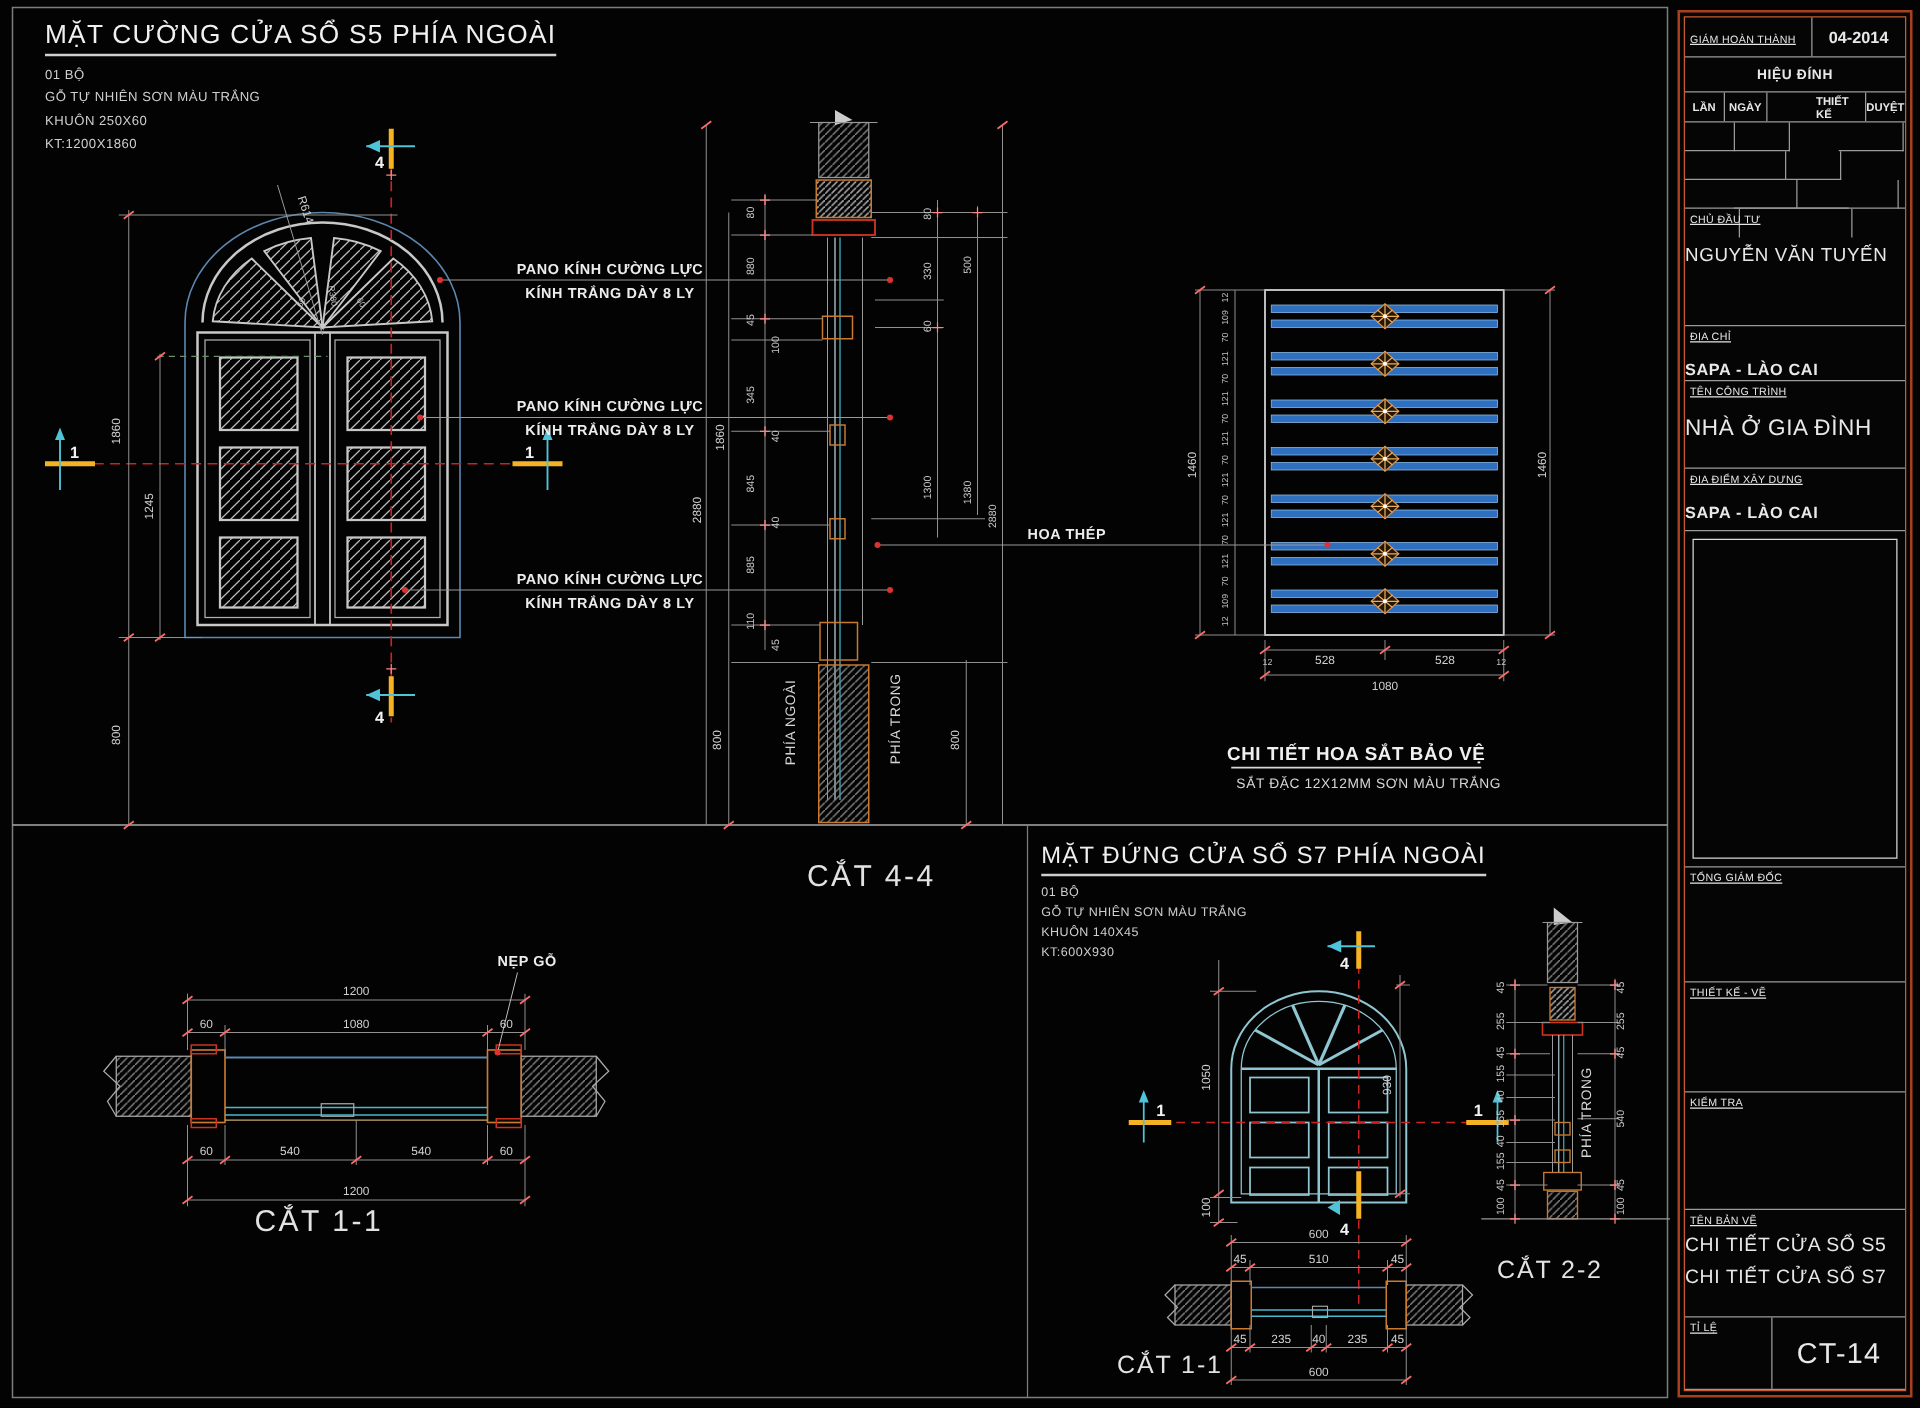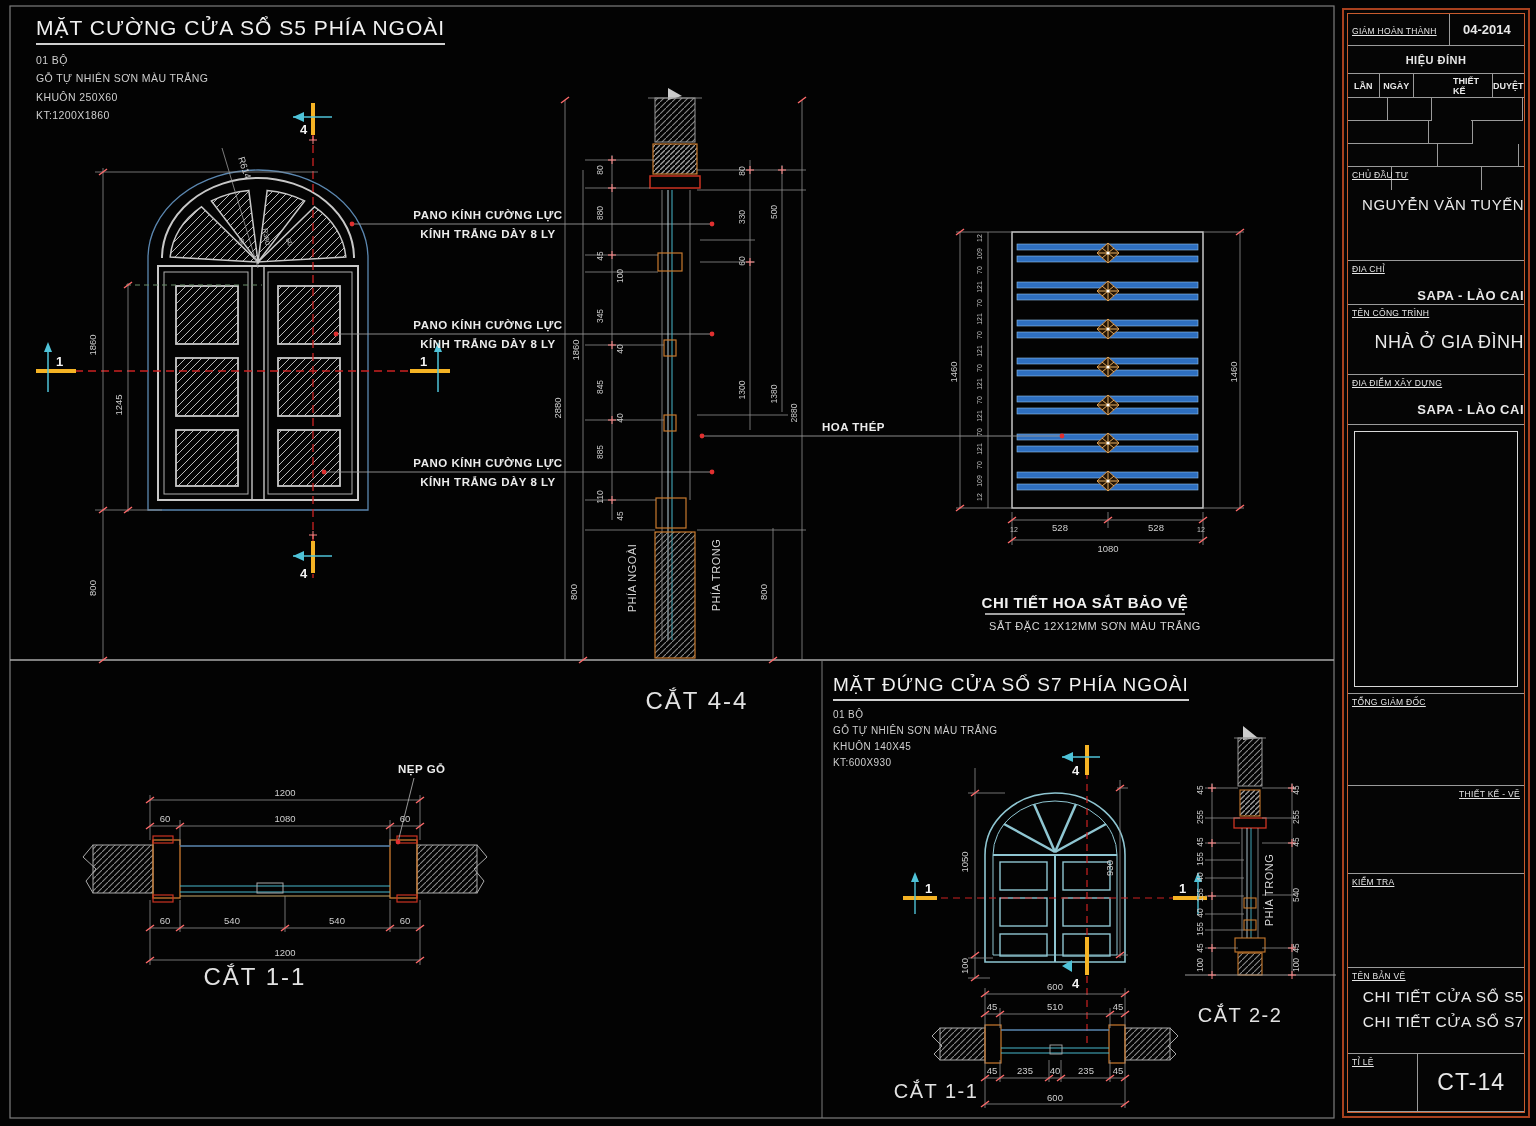--- a/index.html
+++ b/index.html
@@ -43,23 +43,23 @@
   .r-cols .cell{border-right:1px solid #9a9a9a;display:flex;align-items:center;justify-content:center;
                 font-size:9px;font-weight:bold;}
   .r-cols .cell:last-child{border-right:none;}
   .c1{width:23%;} .c2{width:25%;} .c3{width:29%;margin-left:39px;} .c4{width:23%;}
   .r-grid{height:69px;display:flex;flex-wrap:wrap;}
   .r-grid .cell{height:23px;border-right:1px solid #9a9a9a;border-bottom:1px solid #9a9a9a;}
   .r-grid .cell:nth-child(4n){border-right:none;}
   .r-grid .cell:nth-child(n+9){border-bottom:none;}
   .s-inv{height:94px;} .s-addr{height:44px;} .s-proj{height:70px;} .s-site{height:50px;}
   .s-box{flex:1;padding:6px;} .s-box .inbox{border:1px solid #d8d8d8;height:100%;box-sizing:border-box;}
-  .s-sig1{height:92px;} .s-sig2{height:90px;} .s-sig3{height:88px;text-align:right;} .s-sig4{height:94px;}
+  .s-sig1{height:92px;} .s-sig2{height:90px;} .s-sig3{height:88px;} .s-sig4{height:94px;}
   .s-name{height:86px;}
-  .tb .name{text-align:right;letter-spacing:.5px;}
+  .tb .name{text-align:left;letter-spacing:.5px;}
   .f15{font-size:15px;margin-top:16px;}
   .f11{font-size:13px;font-weight:bold;margin-top:14px;}
   .f18{font-size:18px;margin-top:14px;letter-spacing:1px;}
   .f16{font-size:15.5px;margin-top:7px;letter-spacing:.5px;}
   .r-scale{height:58px;display:flex;border-bottom:none;}
   .r-scale .cell{display:flex;}
   .r-scale .sc{width:40%;border-right:1px solid #9a9a9a;}
   .r-scale .no{width:60%;align-items:center;justify-content:center;font-size:23px;letter-spacing:1px;}
 </style>
 </head>

